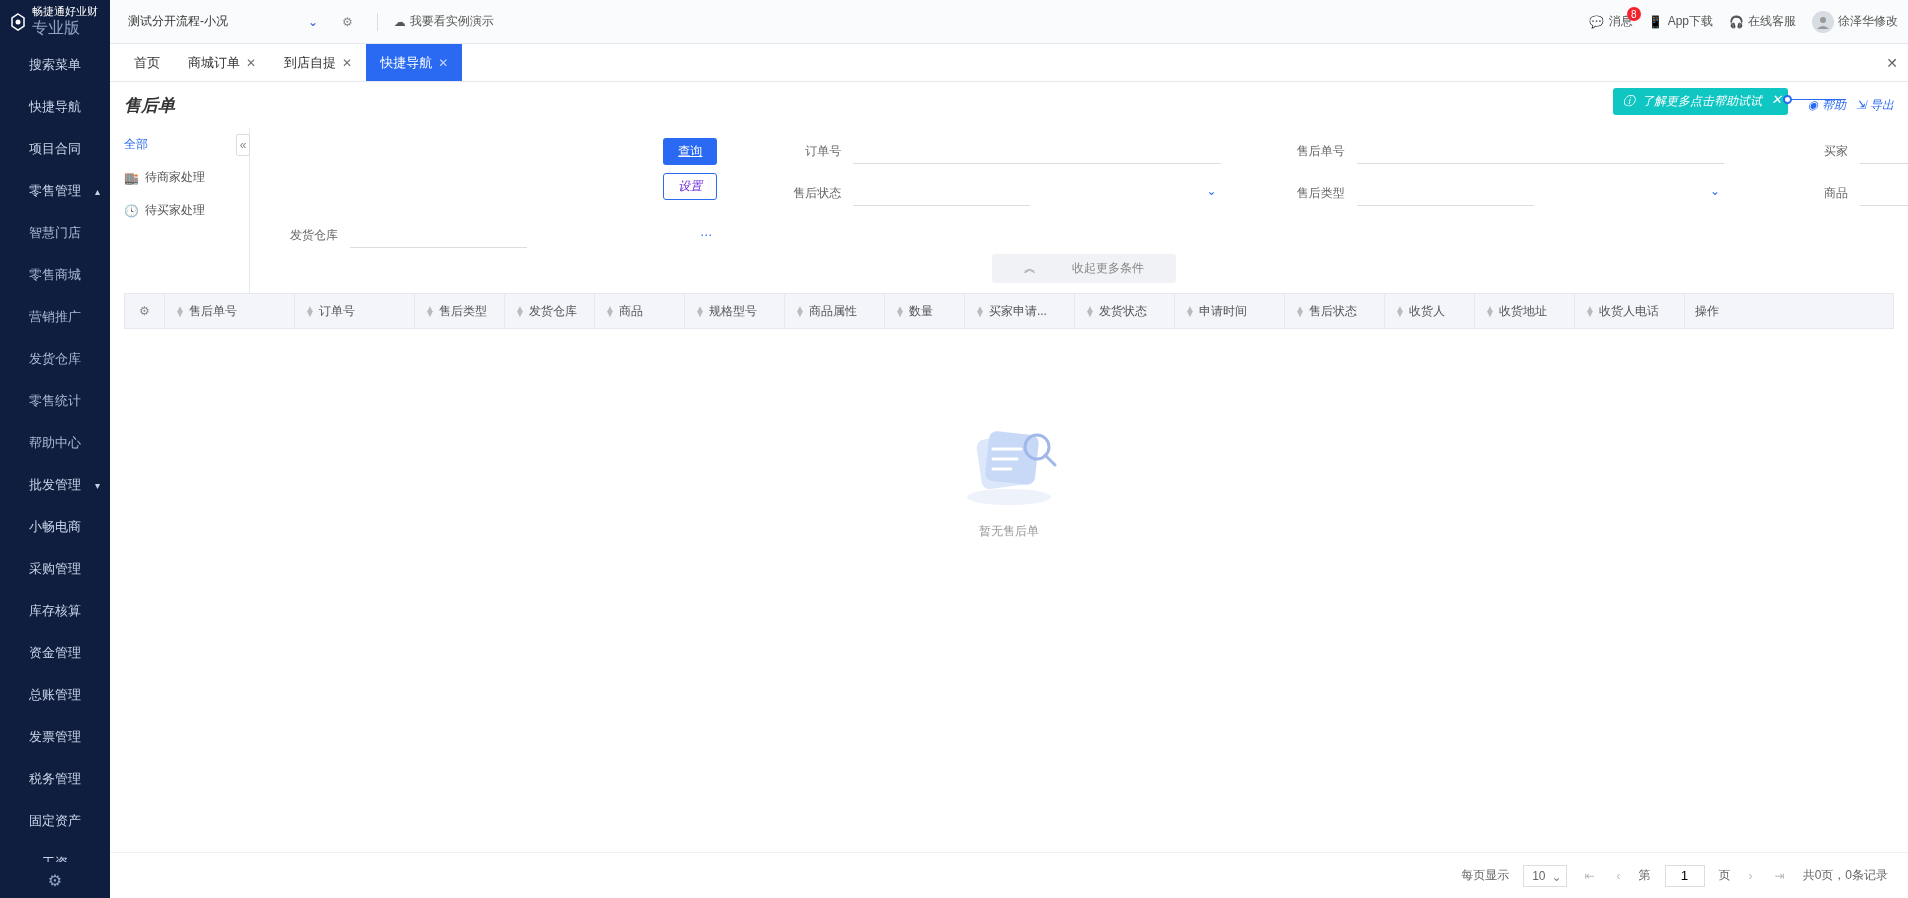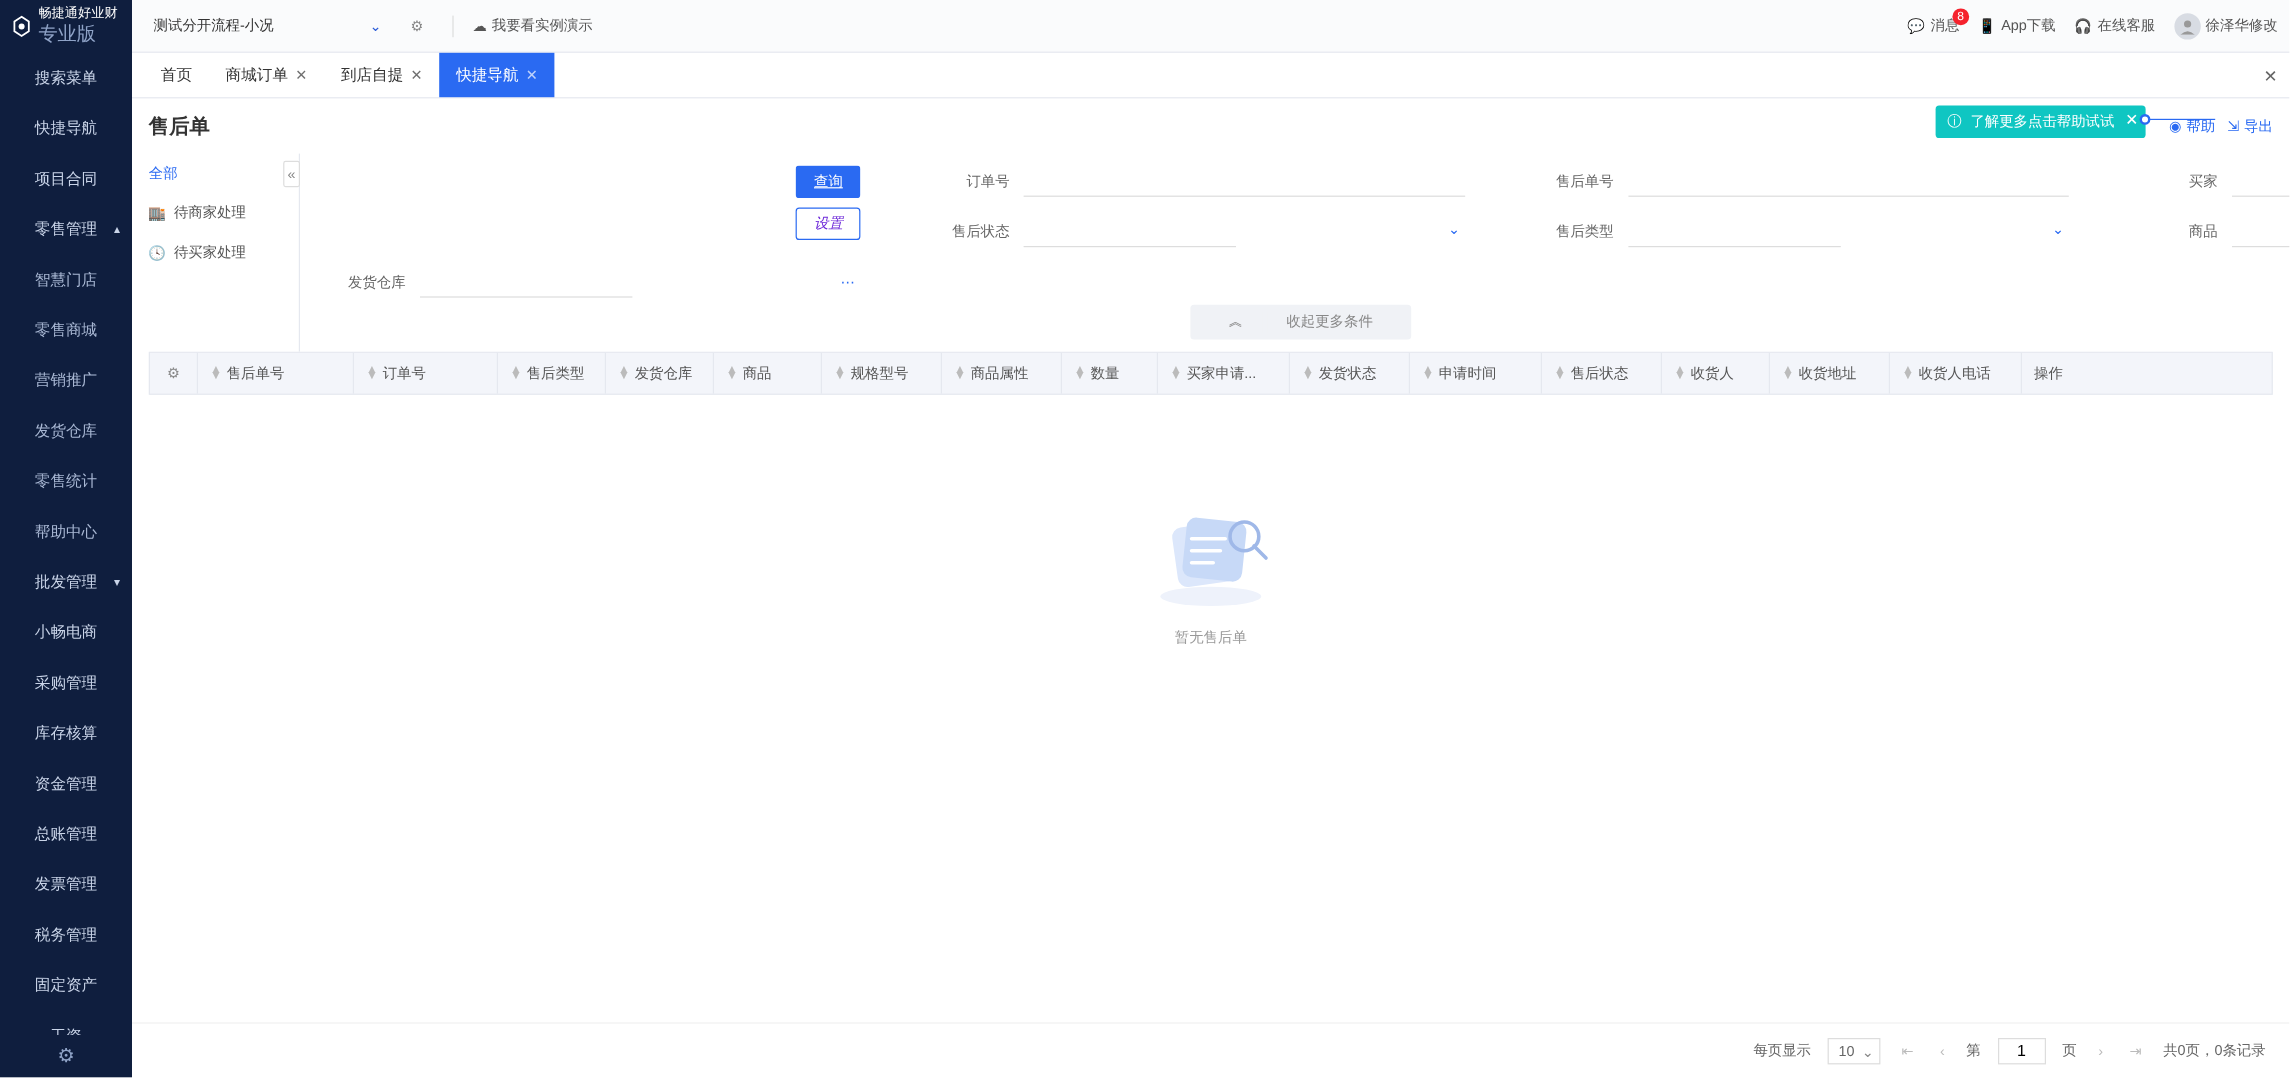--- a/index.html
+++ b/index.html
@@ -37,21 +37,21 @@
 
 
 .tabs { height: 38px; display: flex; align-items: stretch; border-bottom: 1px solid #e5e8ef; padding-left: 10px; position: relative; }
 .tab { display: flex; align-items: center; padding: 0 14px; gap: 6px; cursor: pointer; color: #333; font-size: 13px; }
 .tab.active { background: #2a6af2; color: #fff; }
 .tab .close { font-size: 12px; color: inherit; opacity: .7; }
 .tabs-close-all { margin-left: auto; padding: 0 10px; display: flex; align-items: center; color: #666; cursor: pointer; font-size: 14px; }
 
 
 .page { flex: 1; display: flex; flex-direction: column; overflow: hidden; }
-.page-header { display: flex; align-items: center; height: 46px; padding: 0 14px; position: relative; }
+.page-header { display: flex; align-items: center; height: 46px; padding: 0 14px; position: relative; font-style: italic; }
 .page-title { font-size: 17px; font-weight: 600; }
 .help-banner { position: absolute; right: 120px; top: 6px; background: #0fc6c2; color: #fff; padding: 5px 26px 5px 10px; border-radius: 3px; cursor: pointer; }
 .help-banner .close { position: absolute; right: 6px; top: 4px; font-size: 13px; }
 .help-line { position: absolute; right: 62px; top: 17px; width: 58px; height: 1px; background: #2a6af2; }
 .help-dot { position: absolute; right: 116px; top: 13px; width: 9px; height: 9px; border: 2px solid #2a6af2; border-radius: 50%; background: #fff; }
 .page-actions { margin-left: auto; display: flex; align-items: center; gap: 10px; color: #2a6af2; }
 .pa-item { display: flex; align-items: center; gap: 4px; cursor: pointer; }
 
 
 .filter-wrap { display: flex; }

